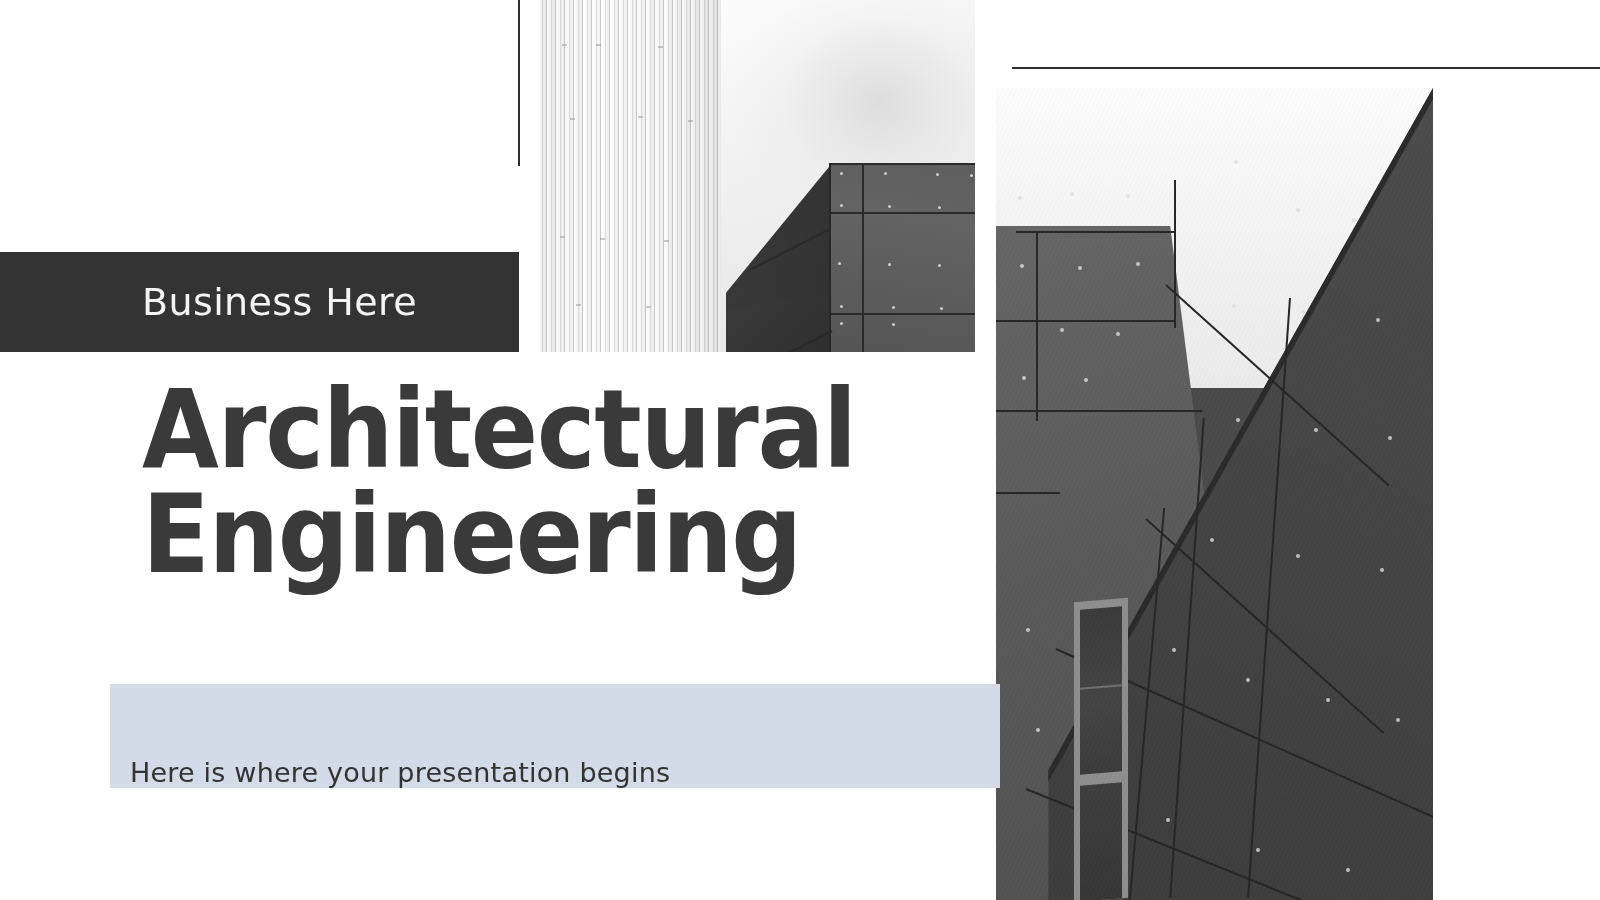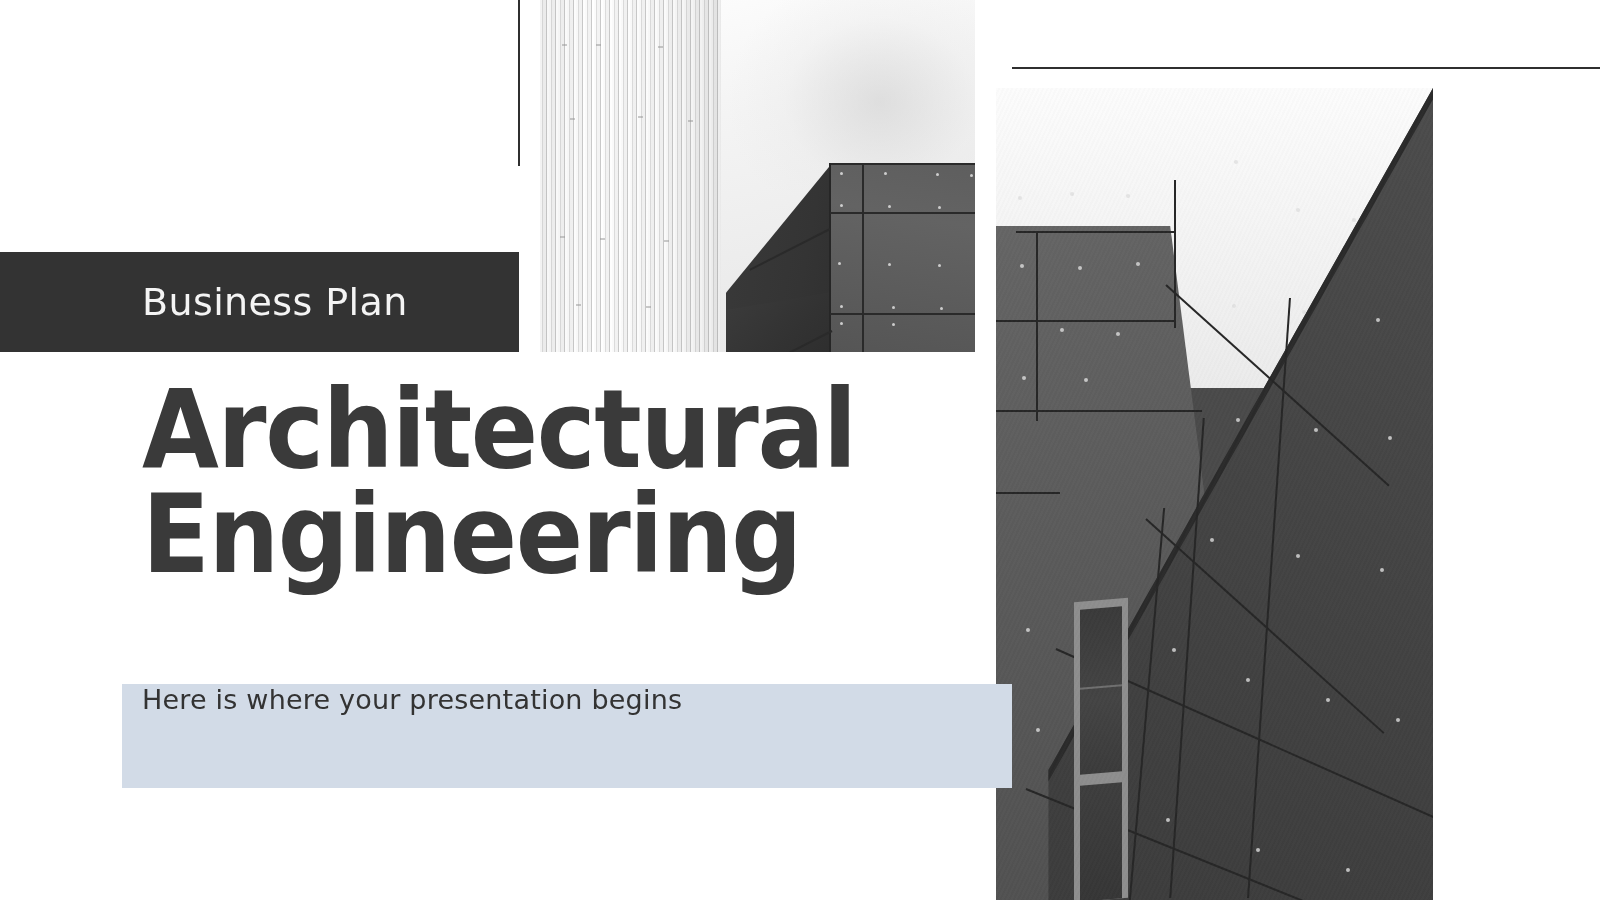--- a/index.html
+++ b/index.html
@@ -282,27 +282,27 @@
     font-size: 108px;
     line-height: 0.97;
     letter-spacing: -1.5px;
     transform: scaleX(0.92);
     transform-origin: left top;
     white-space: pre-line;
   }
 
   .subtitle-bar {
     position: absolute;
-    left: 122px;
+    left: 110px;
     top: 684px;
     width: 890px;
     height: 104px;
     background: #d2dbe7;
     display: flex;
-    align-items: flex-start;
+    align-items: flex-end;
   }
   .subtitle-text {
     margin-left: 20px;
     color: #333333;
     font-size: 27px;
     font-weight: 400;
     letter-spacing: 0.2px;
     font-family: "DejaVu Sans", "Liberation Sans", sans-serif;
   }
 </style>
@@ -416,21 +416,21 @@
     <div class="rivet" style="left:30px;top:540px;"></div>
     <div class="rivet" style="left:40px;top:640px;"></div>
     <div class="rivet" style="left:170px;top:730px;"></div>
     <div class="rivet" style="left:260px;top:760px;"></div>
     <div class="rivet" style="left:350px;top:780px;"></div>
 
     <div class="grain"></div>
   </div>
 
   <div class="eyebrow-bar">
-    <span class="eyebrow-text">Business Plan</span>
+    <span class="eyebrow-text">Business Here</span>
   </div>
 
   <div class="slide-title">Architectural
 Engineering</div>
 
   <div class="subtitle-bar">
     <span class="subtitle-text">Here is where your presentation begins</span>
   </div>
 
 </div>

